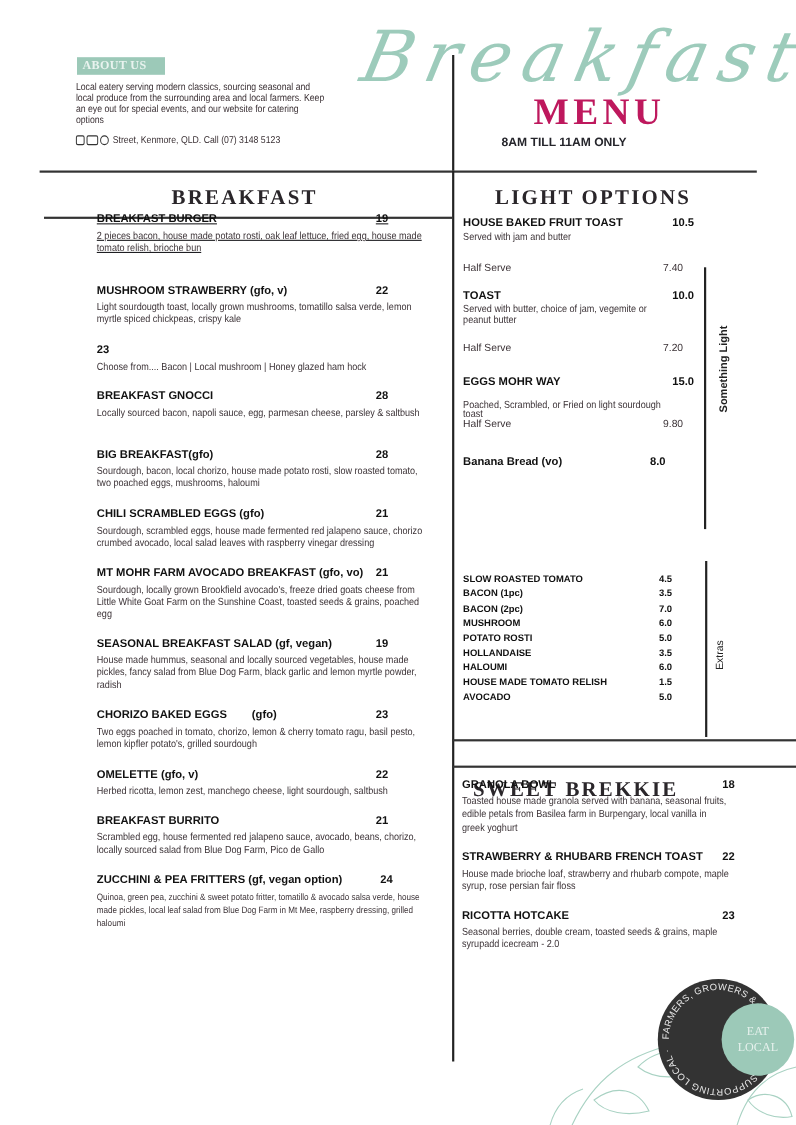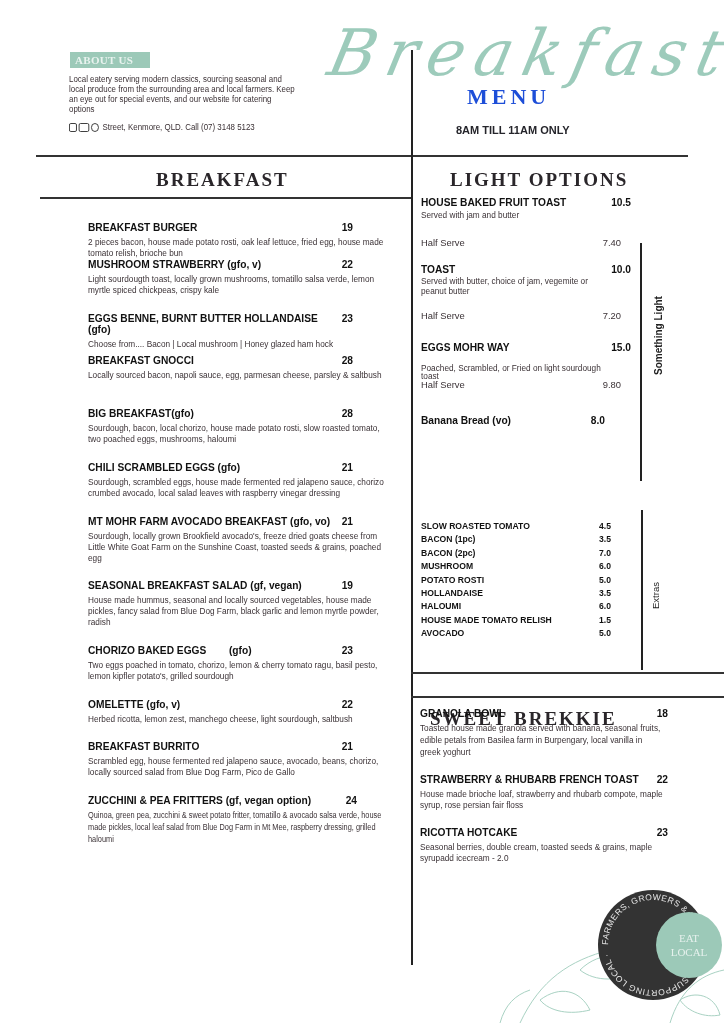--- a/index.html
+++ b/index.html
@@ -3,21 +3,21 @@
 <meta charset="utf-8">
 <style>
   html, body { margin:0; padding:0; background:#fff; }
   body { width:724px; height:1023px; position:relative; overflow:hidden; font-family:"Liberation Sans", sans-serif; color:#1e1e22; }
   .abs { position:absolute; }
   .about-badge { left:70px; top:52px; width:80px; height:16px; background:#9cc9b8; color:#e9f3ef; font-family:"Liberation Serif", serif; font-weight:bold; font-size:11px; line-height:16px; padding-left:5px; box-sizing:border-box; letter-spacing:0.3px; }
   .about-text { left:69px; top:74px; width:230px; font-family:"Liberation Sans Narrow","Liberation Sans", sans-serif; font-size:9.2px; line-height:10px; color:#3a3034; transform:scaleX(0.86); transform-origin:left top; width:265px; }
   .contact { left:69px; top:122px; font-size:9px; color:#3a3034; display:flex; align-items:center; gap:2px; transform:scaleX(0.88); transform-origin:left top; white-space:nowrap; }
   .social-icon { display:inline-block; width:9px; height:9px; border:1.5px solid #333; border-radius:2px; box-sizing:border-box; }
   .script-title { left:330px; top:18px; font-family:"DejaVu Serif", serif; font-style:italic; font-size:64px; color:#8cc3b0; letter-spacing:10px; opacity:0.85; transform:skewX(-12deg); line-height:70px; }
-  .menu-title { left:467px; top:84px; font-family:"Liberation Serif", serif; font-weight:bold; font-size:22px; letter-spacing:4px; color:#1d4ed8; }
+  .menu-title { left:485px; top:84px; font-family:"Liberation Serif", serif; font-weight:bold; font-size:34px; letter-spacing:4px; color:#be185d; }
   .hours { left:456px; top:124px; font-weight:bold; font-size:11px; color:#25252b; }
   .vline { background:#222; width:2px; }
   .hline { background:#333; height:2px; }
   .section-title { font-family:"Liberation Serif", serif; font-weight:bold; font-size:19px; letter-spacing:2px; color:#2a262a; }
   .item { position:absolute; width:305px; }
   .item-head { display:flex; justify-content:space-between; font-weight:bold; font-size:10.2px; color:#111; }
   .item-desc { font-size:9.4px; line-height:11px; color:#3b3236; margin-top:3px; transform:scaleX(0.88); transform-origin:left top; width:113%; }
   .lo-item-head { display:flex; justify-content:space-between; font-weight:bold; font-size:10.2px; color:#111; }
   .half { display:flex; justify-content:space-between; font-size:9.4px; color:#3b3236; }
   .extras { position:absolute; left:421px; top:520px; width:190px; }
@@ -42,37 +42,36 @@
 <div class="abs hours">8AM TILL 11AM ONLY</div>
 
 <div class="abs vline" style="left:411px; top:50px; height:105px;"></div>
 <div class="abs hline" style="left:36px; top:155px; width:652px;"></div>
 <div class="abs vline" style="left:411px; top:155px; height:810px;"></div>
 <div class="abs hline" style="left:40px; top:197px; width:371px; height:1.5px;"></div>
 
 <div class="abs section-title" style="left:156px; top:169px;">BREAKFAST</div>
 
 <div id="breakfast-items">
-  <div class="item" style="left:88px; top:222px;">
+  <div class="item" style="left:88px; top:194px;text-decoration:underline;">
       <div class="item-head">
         <span>BREAKFAST BURGER</span>
         <span style="margin-right:40px;">19</span>
       </div>
       <div class="item-desc">2 pieces bacon, house made potato rosti, oak leaf lettuce, fried egg, house made tomato relish, brioche bun</div>
     </div>
   <div class="item" style="left:88px; top:259px;">
       <div class="item-head">
         <span>MUSHROOM STRAWBERRY (gfo, v)</span>
         <span style="margin-right:40px;">22</span>
       </div>
       <div class="item-desc">Light sourdougth toast, locally grown mushrooms, tomatillo salsa verde, lemon myrtle spiced chickpeas, crispy kale</div>
     </div>
   <div class="item" style="left:88px; top:313px;">
       <div class="item-head">
-        <span>EGGS BENNE, BURNT BUTTER HOLLANDAISE (gfo)</span>
         <span style="margin-right:40px;">23</span>
       </div>
       <div class="item-desc">Choose from....  Bacon   |  Local mushroom   | Honey glazed ham hock</div>
     </div>
   <div class="item" style="left:88px; top:355px;">
       <div class="item-head">
         <span>BREAKFAST GNOCCI</span>
         <span style="margin-right:40px;">28</span>
       </div>
       <div class="item-desc">Locally sourced bacon, napoli sauce, egg, parmesan cheese, parsley &amp; saltbush</div>

